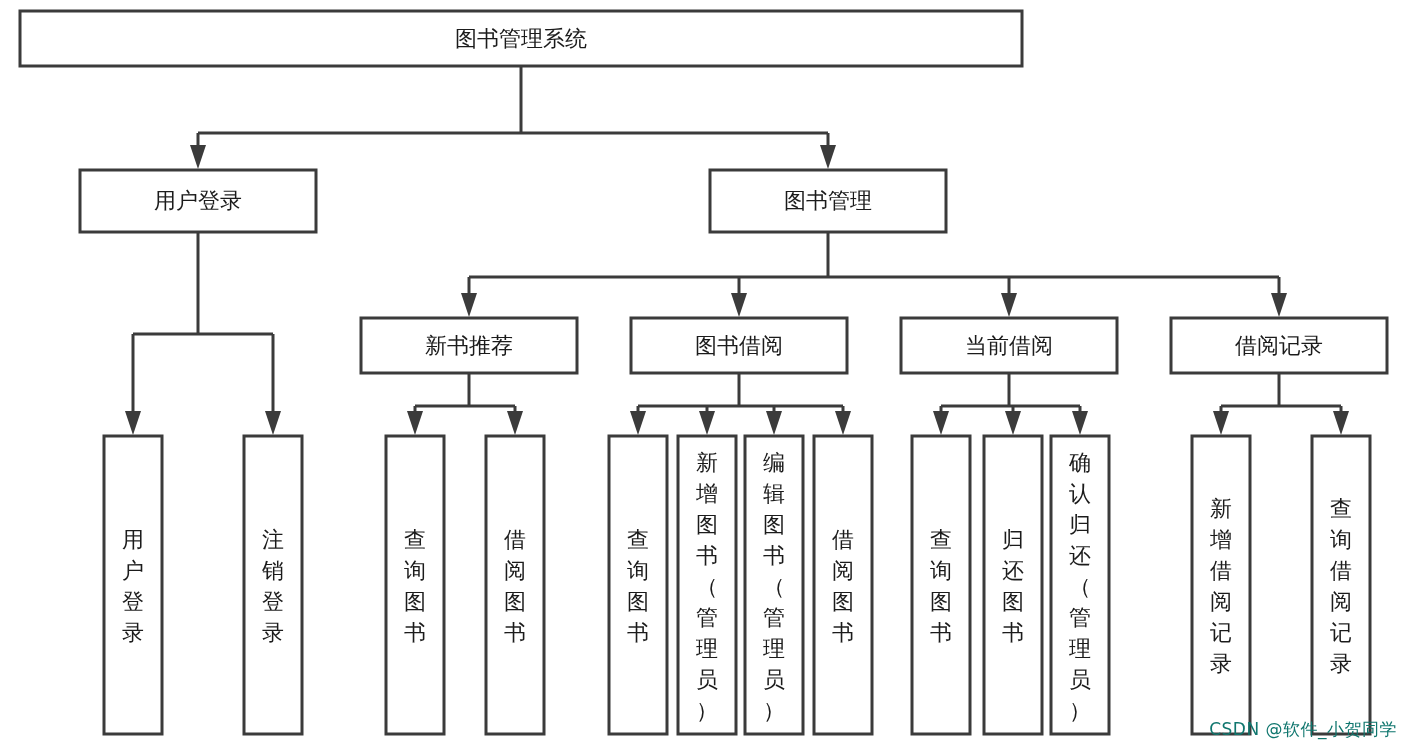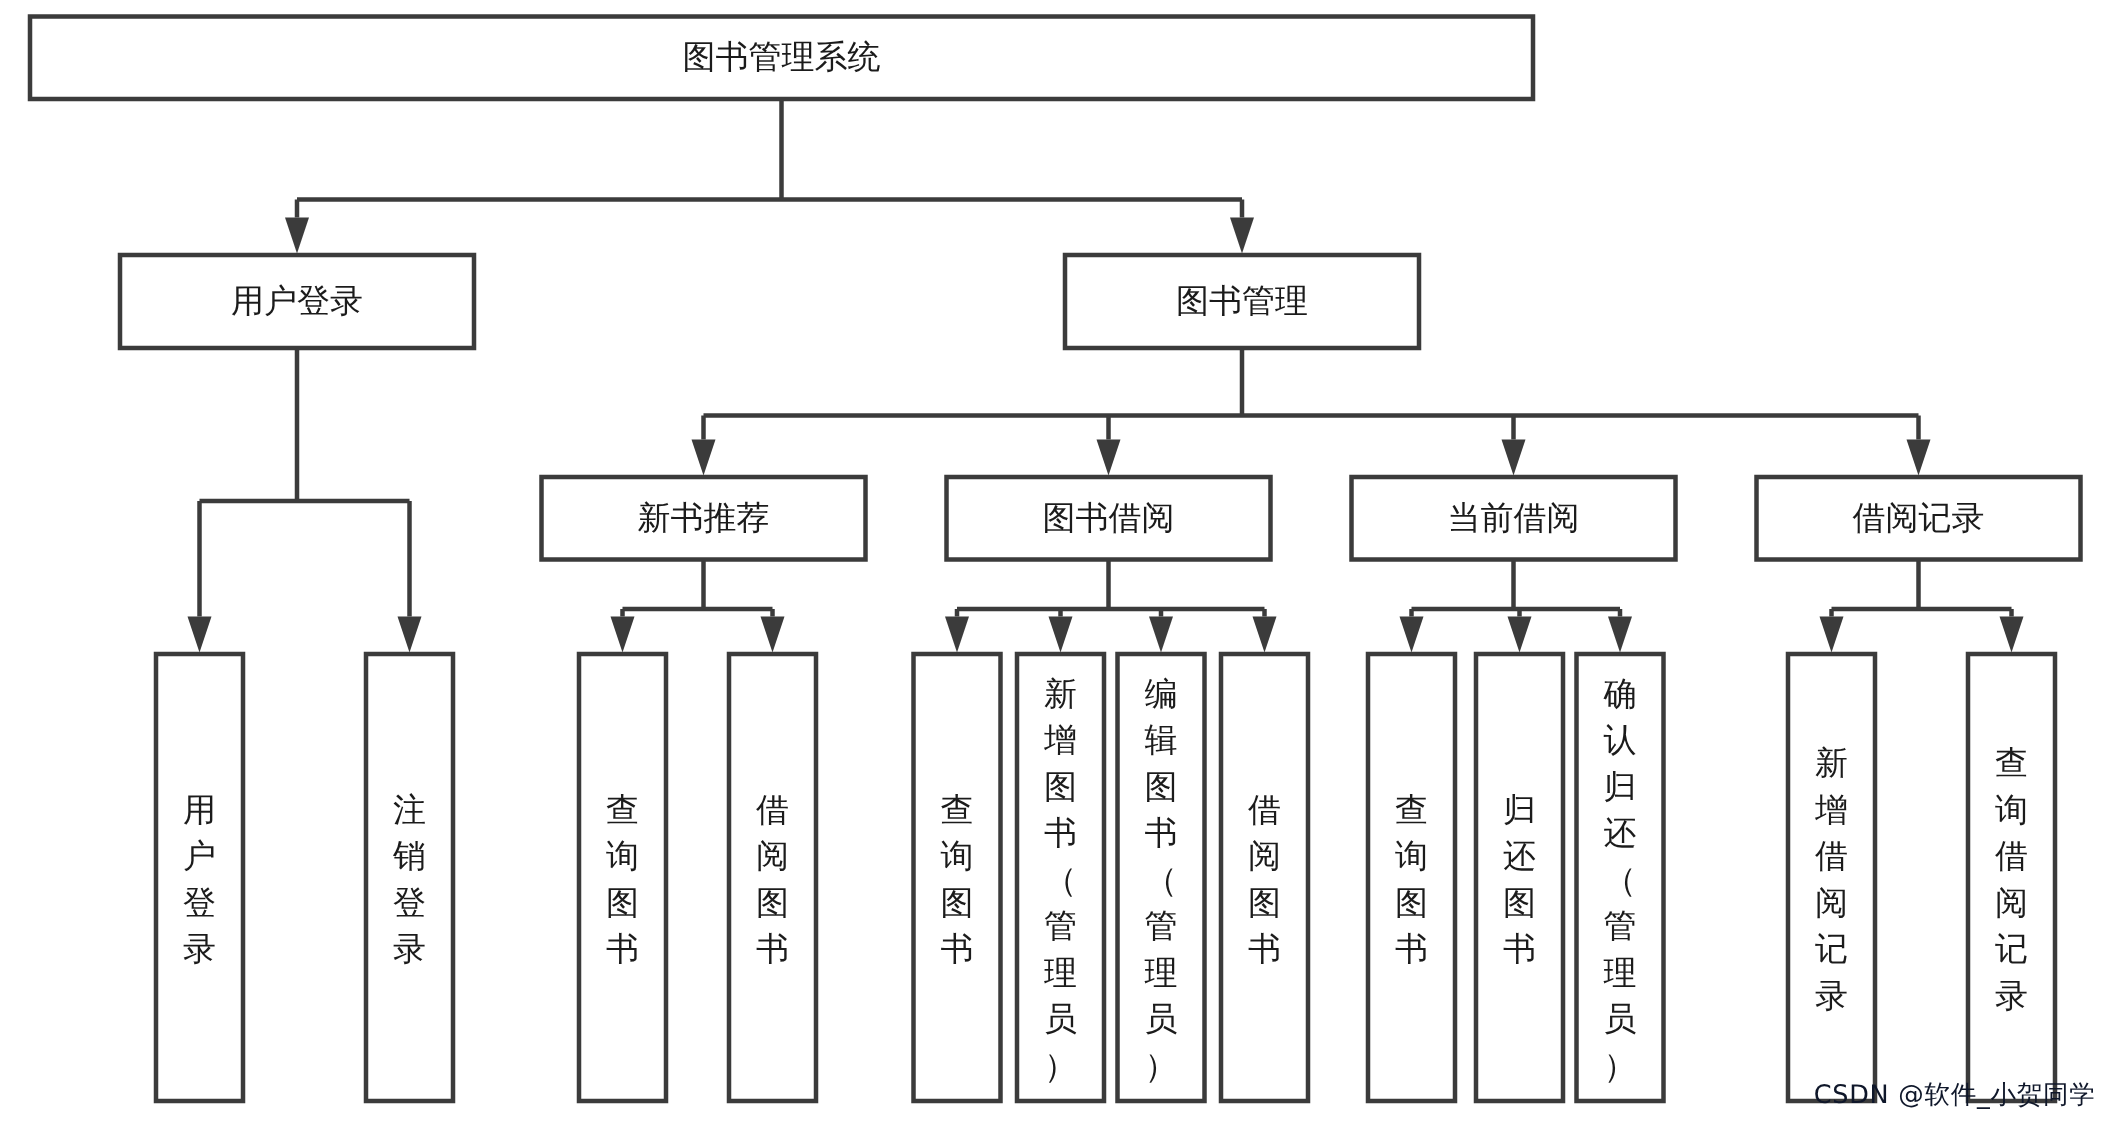--- a/index.html
+++ b/index.html
@@ -56,21 +56,21 @@
     font-size: 22px;
     fill: #1b1b1b;
     text-anchor: middle;
   }
   .watermark-text {
     position: absolute;
     right: 8px;
     bottom: 6px;
     font-family: "DejaVu Sans", "Liberation Sans", sans-serif;
     font-size: 17px;
-    color: #0f172a;
+    color: #0f766e;
     white-space: nowrap;
     letter-spacing: 0.5px;
     pointer-events: none;
   }
 </style>
 </head>
 <body>
 
 <div id="diagram-root">
   <svg id="tree-svg" viewBox="0 0 1405 747">

